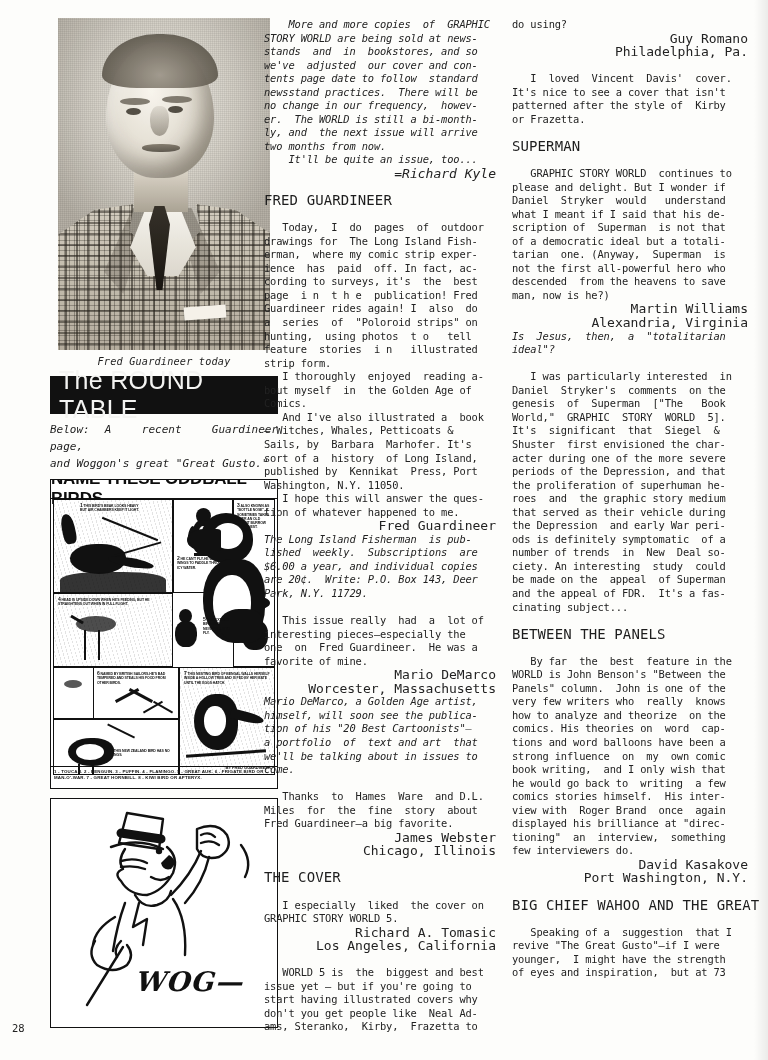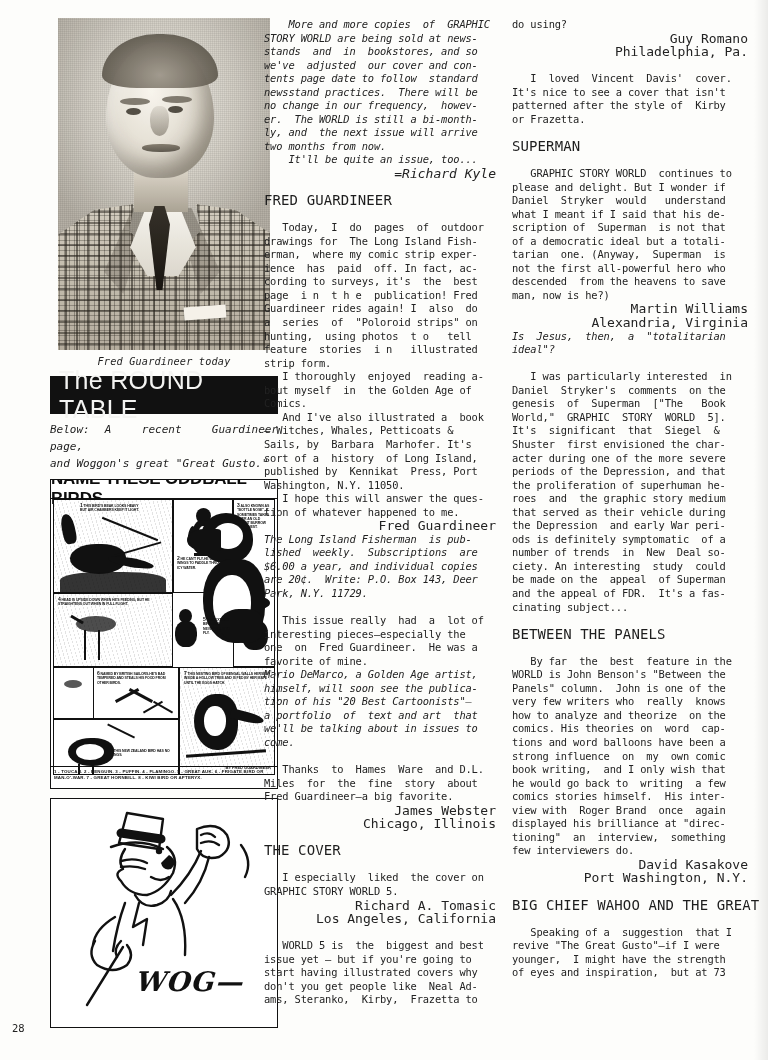--- a/index.html
+++ b/index.html
@@ -420,20 +420,22 @@
       <div class="tw ital">The Long Island Fisherman  is pub-
 lished  weekly.  Subscriptions  are
 $6.00 a year, and individual copies
 are 20¢.  Write: P.O. Box 143, Deer
 Park, N.Y. 11729.</div>
       <div class="gap"></div>
       <div class="tw">   This issue really  had  a  lot of
 interesting pieces—especially the
 one  on  Fred Guardineer.  He was a
 favorite of mine.</div>
+      <div class="sig">Mario DeMarco
+Worcester, Massachusetts</div>
       <div class="tw ital">Mario DeMarco, a Golden Age artist,
 himself, will soon see the publica-
 tion of his "20 Best Cartoonists"—
 a portfolio  of  text and art  that
 we'll be talking about in issues to
 come.</div>
       <div class="gap"></div>
       <div class="tw">   Thanks  to  Hames  Ware  and D.L.
 Miles  for  the  fine  story  about
 Fred Guardineer—a big favorite.</div>

